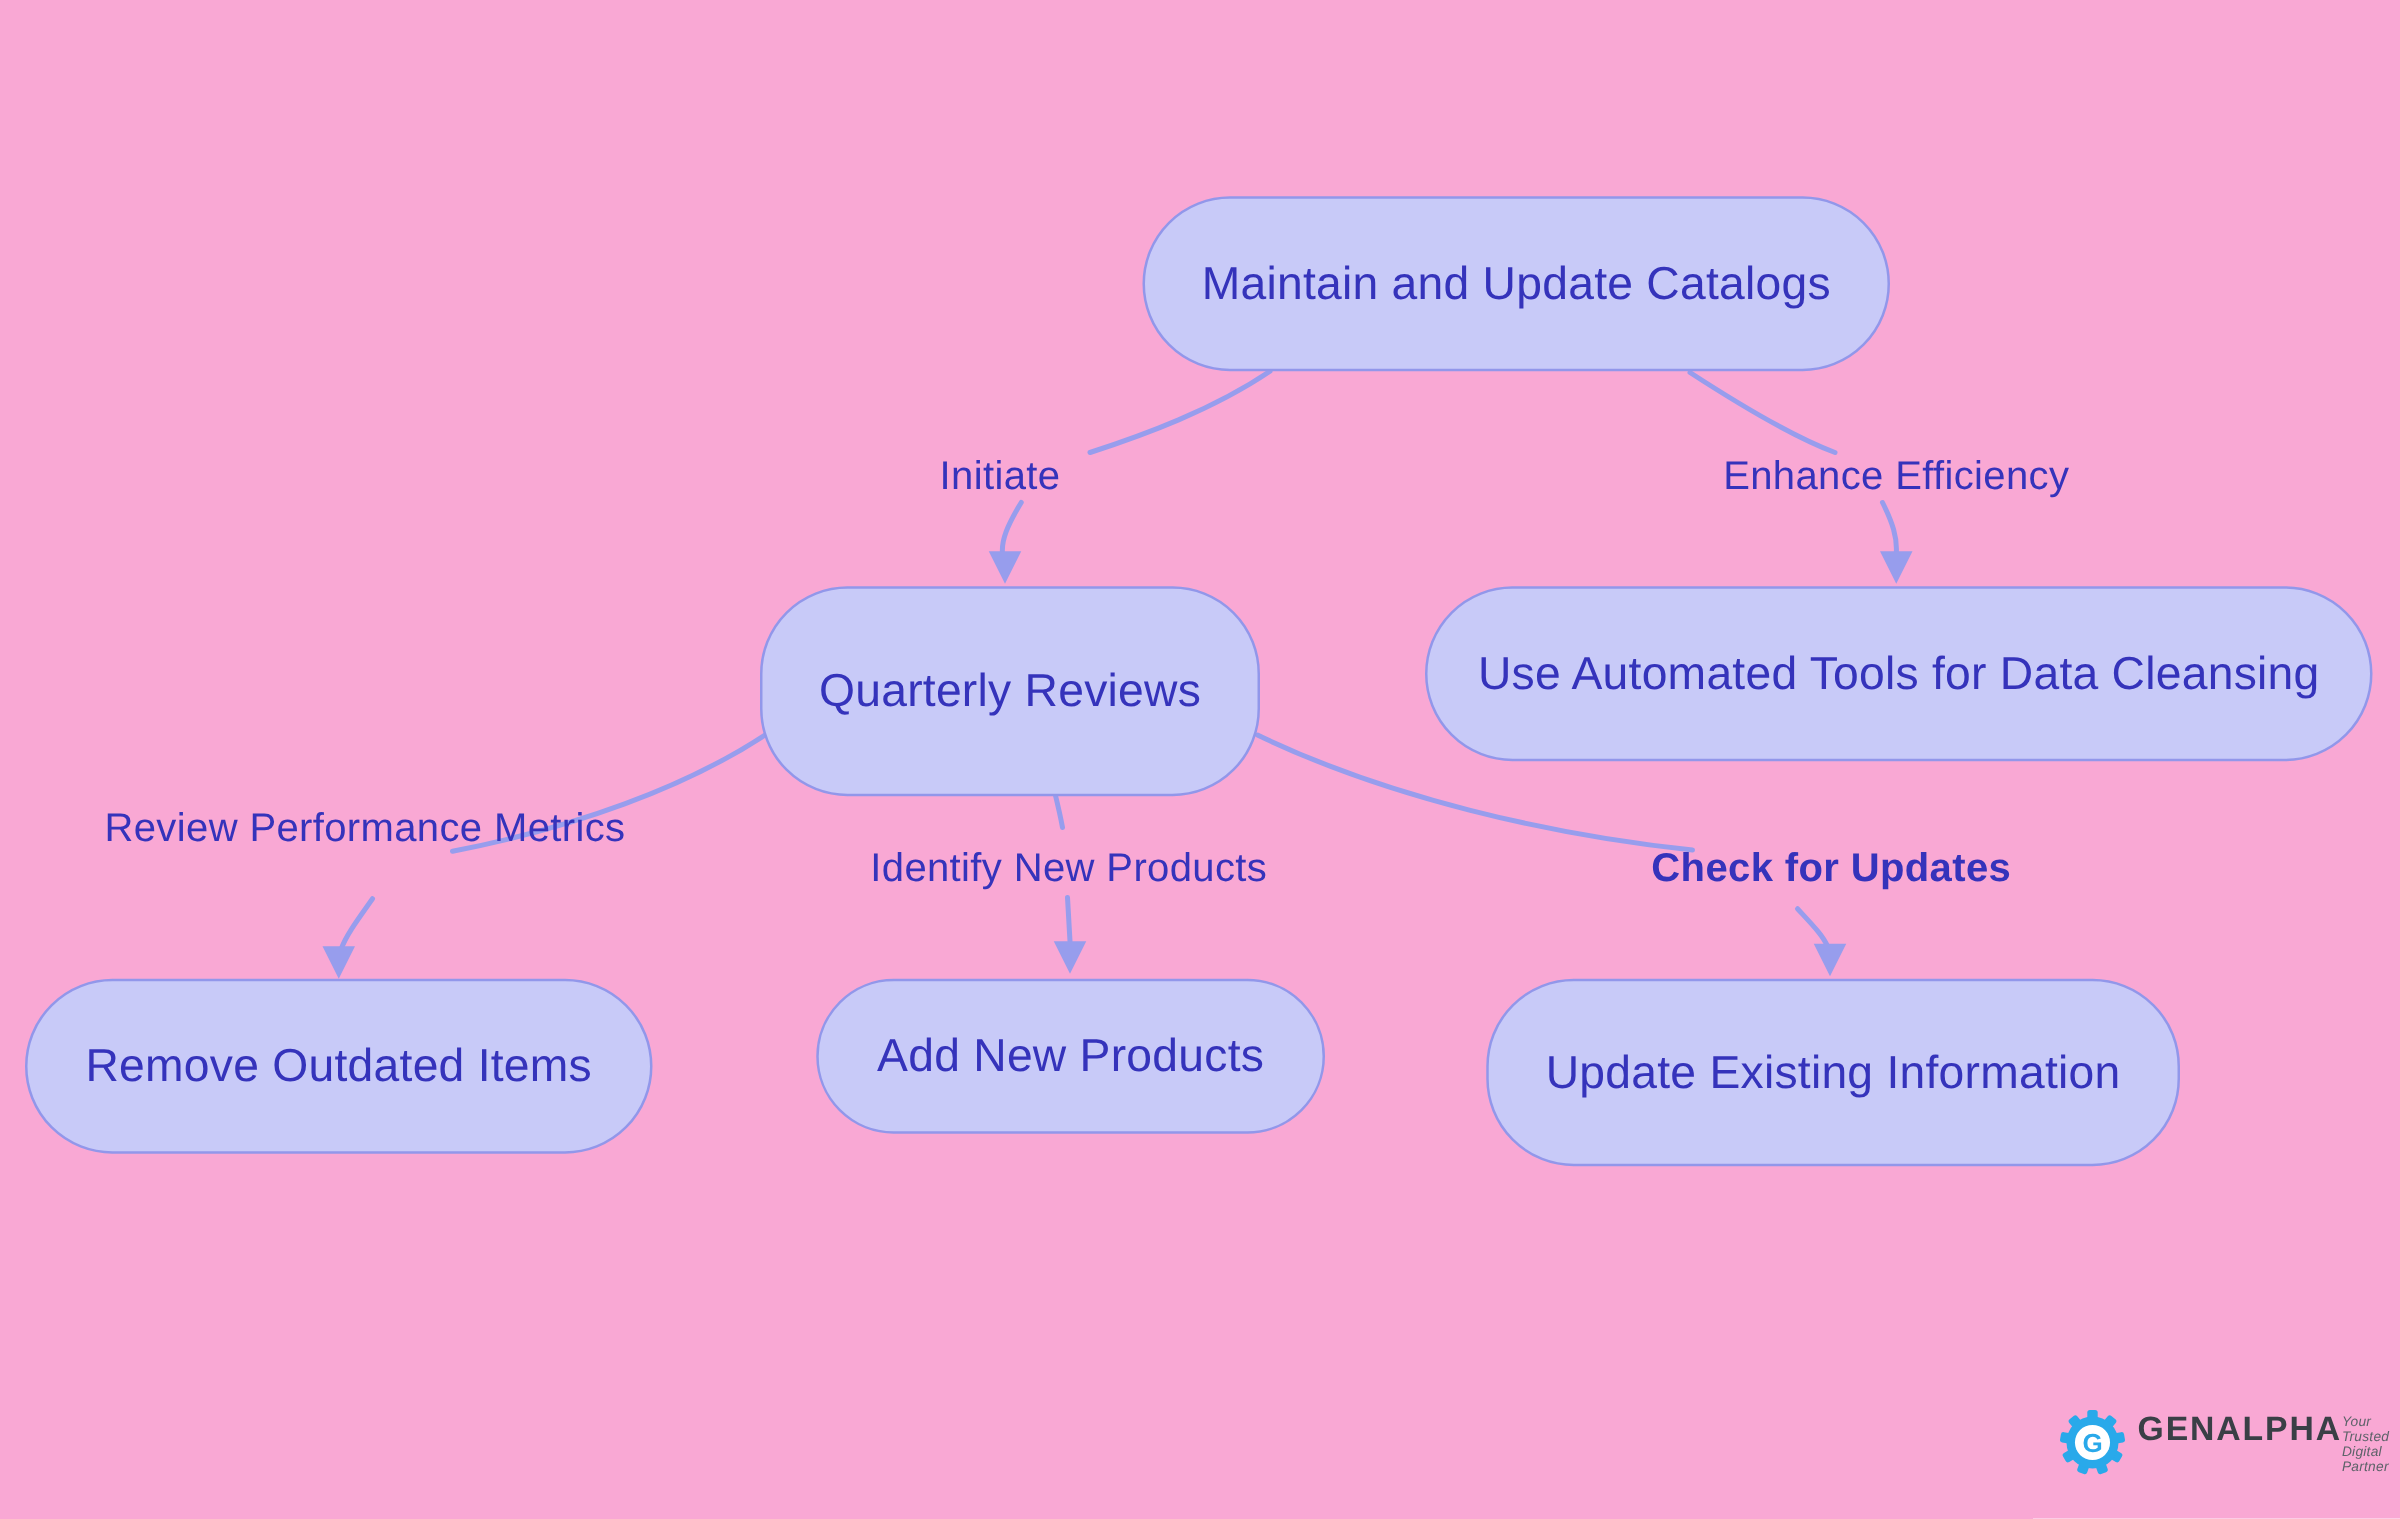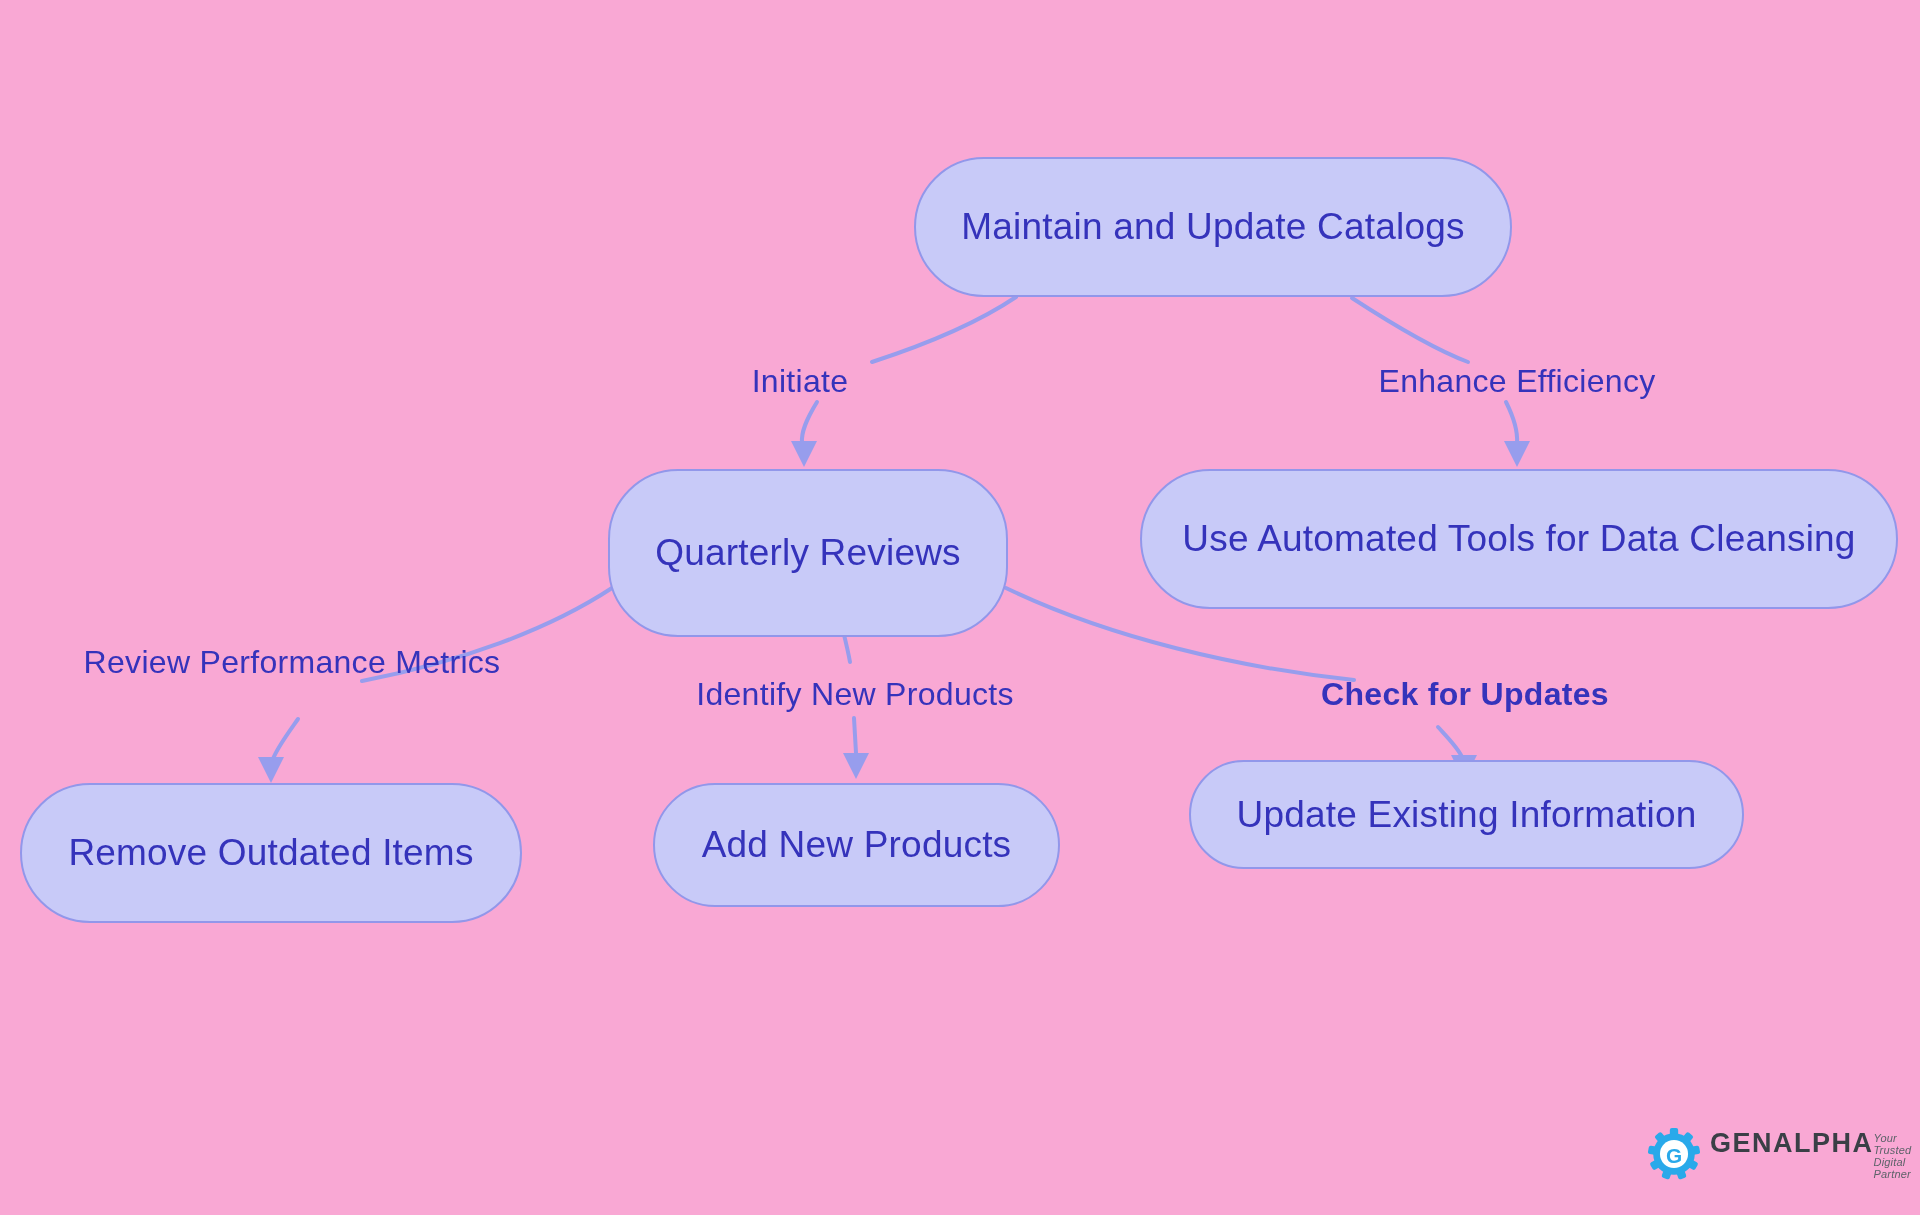--- a/index.html
+++ b/index.html
@@ -109,21 +109,21 @@
       <polygon points="1451,755 1477,755 1464,781"></polygon>
     </g>
   </svg>
 
   <div id="nodes-host">
       <div class="flow-node" style="left: 914px; top: 157px; width: 598px; height: 140px;">Maintain and Update Catalogs</div>
       <div class="flow-node" style="left: 608px; top: 469px; width: 400px; height: 168px;">Quarterly Reviews</div>
       <div class="flow-node" style="left: 1140px; top: 469px; width: 758px; height: 140px;">Use Automated Tools for Data Cleansing</div>
       <div class="flow-node" style="left: 20px; top: 783px; width: 502px; height: 140px;">Remove Outdated Items</div>
       <div class="flow-node" style="left: 653px; top: 783px; width: 407px; height: 124px;">Add New Products</div>
-      <div class="flow-node" style="left: 1189px; top: 760px; width: 555px; height: 109px;">Update Existing Information</div>
+      <div class="flow-node" style="left: 1189px; top: 783px; width: 555px; height: 150px;">Update Existing Information</div>
     </div>
   <div id="labels-host">
       <div class="edge-label" style="left: 800px; top: 381px;">Initiate</div>
       <div class="edge-label" style="left: 1517px; top: 381px;">Enhance Efficiency</div>
       <div class="edge-label" style="left: 256px; top: 662px; margin-left: 36px;">Review Performance Metrics</div>
       <div class="edge-label" style="left: 855px; top: 694px;">Identify New Products</div>
       <div class="edge-label" style="left: 1465px; top: 694px; font-weight: bold;">Check for Updates</div>
     </div>
 
   <div class="logo">

